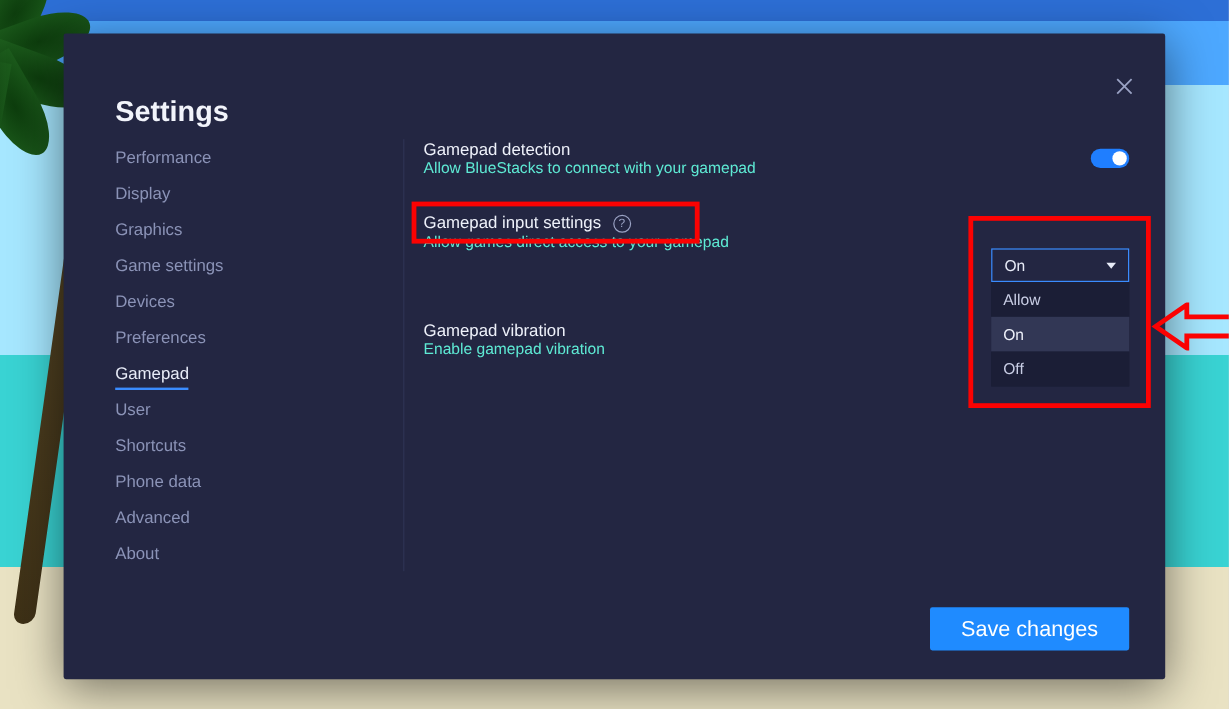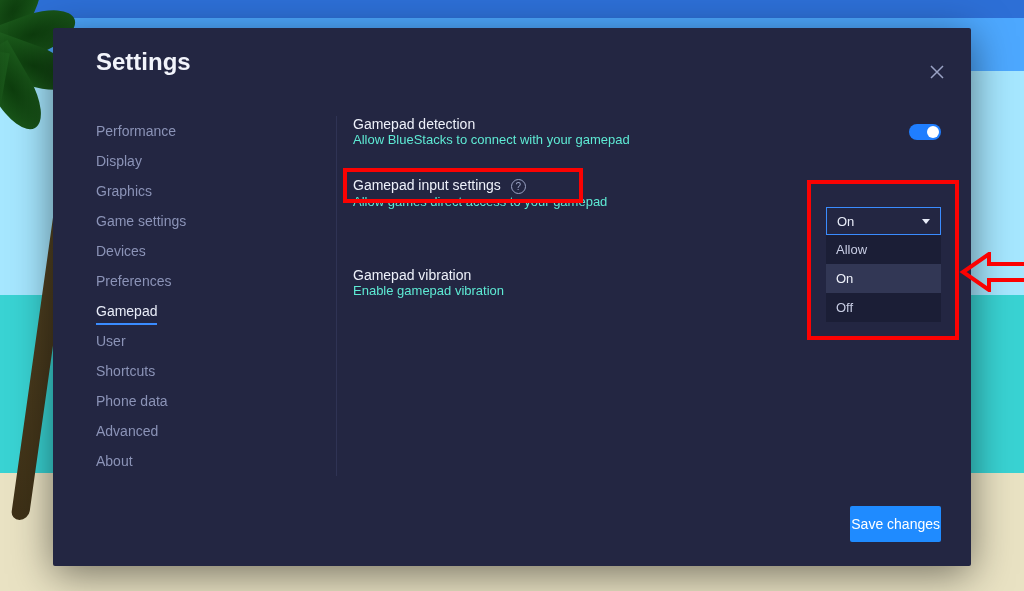--- a/index.html
+++ b/index.html
@@ -22,21 +22,21 @@
   .frond{position:absolute; width:90px; height:40px; border-radius:0 60% 60% 0;
     background:radial-gradient(#0d3d0d,#1d5d1d); transform-origin:left center;}
   .f1{transform:rotate(-60deg);} .f2{transform:rotate(-20deg);} .f3{transform:rotate(20deg);}
   .f4{transform:rotate(60deg);} .f5{transform:rotate(100deg);}
 
   .modal {
     position: absolute; left:53px; top:28px; width:918px; height:538px;
     background:#232642; border-radius:2px; box-shadow:0 8px 40px rgba(0,0,0,.5);
     color:#dfe3ef;
   }
-  .title { position:absolute; left:43px; top:20px; font-size:24px; font-weight:600; color:#f2f4fb;}
+  .title { position:absolute; left:43px; top:52px; font-size:24px; font-weight:600; color:#f2f4fb;}
   .close { position:absolute; right:22px; top:32px; width:24px; height:24px; cursor:pointer;
     display:flex; align-items:center; justify-content:center;}
   .close svg{stroke:#9aa2c4; stroke-width:1.5;}
 
   .sidebar { position:absolute; left:43px; top:88px; width:210px; }
   .side-item { font-size:14px; color:#8b93b7; padding:7px 0; cursor:pointer; }
   .side-item.active { color:#e8ecf8; }
   .side-item.active span{ border-bottom:2px solid #3a8cff; padding-bottom:4px;}
 
   .divider{ position:absolute; left:283px; top:88px; width:1px; height:360px; background:#2f3354;}
@@ -71,22 +71,22 @@
   .dd-opt{ height:29px; padding:0 10px; font-size:13px; color:#c8cde4;
     display:flex; align-items:center; cursor:pointer; background:#1b1e36;}
   .dd-opt.sel{ background:#323755; color:#eef1fa;}
   
   .hl2{ position:absolute; left:-19px; top:-27px; width:152px; height:160px;
     border:4px solid #fb0202; pointer-events:none;}
 
   
   .arrow{ position:absolute; right:-106px; top:45px; pointer-events:none;}
 
-  .save{ position:absolute; right:30px; bottom:24px; height:36px; padding:0 1px;
-    background:#1f8bff; color:#fff; font-size:14px; font-weight:500; border:none;
+  .save{ position:absolute; right:30px; bottom:24px; height:36px; padding:0 26px;
+    background:#1f8bff; color:#fff; font-size:18px; font-weight:500; border:none;
     border-radius:2px; cursor:pointer;text-align:center;}
 </style>
 </head>
 <body>
 
 <div class="palm">
   <div class="trunk"></div>
   <div class="fronds">
     <div class="frond f1"></div>
       <div class="frond f2"></div>

